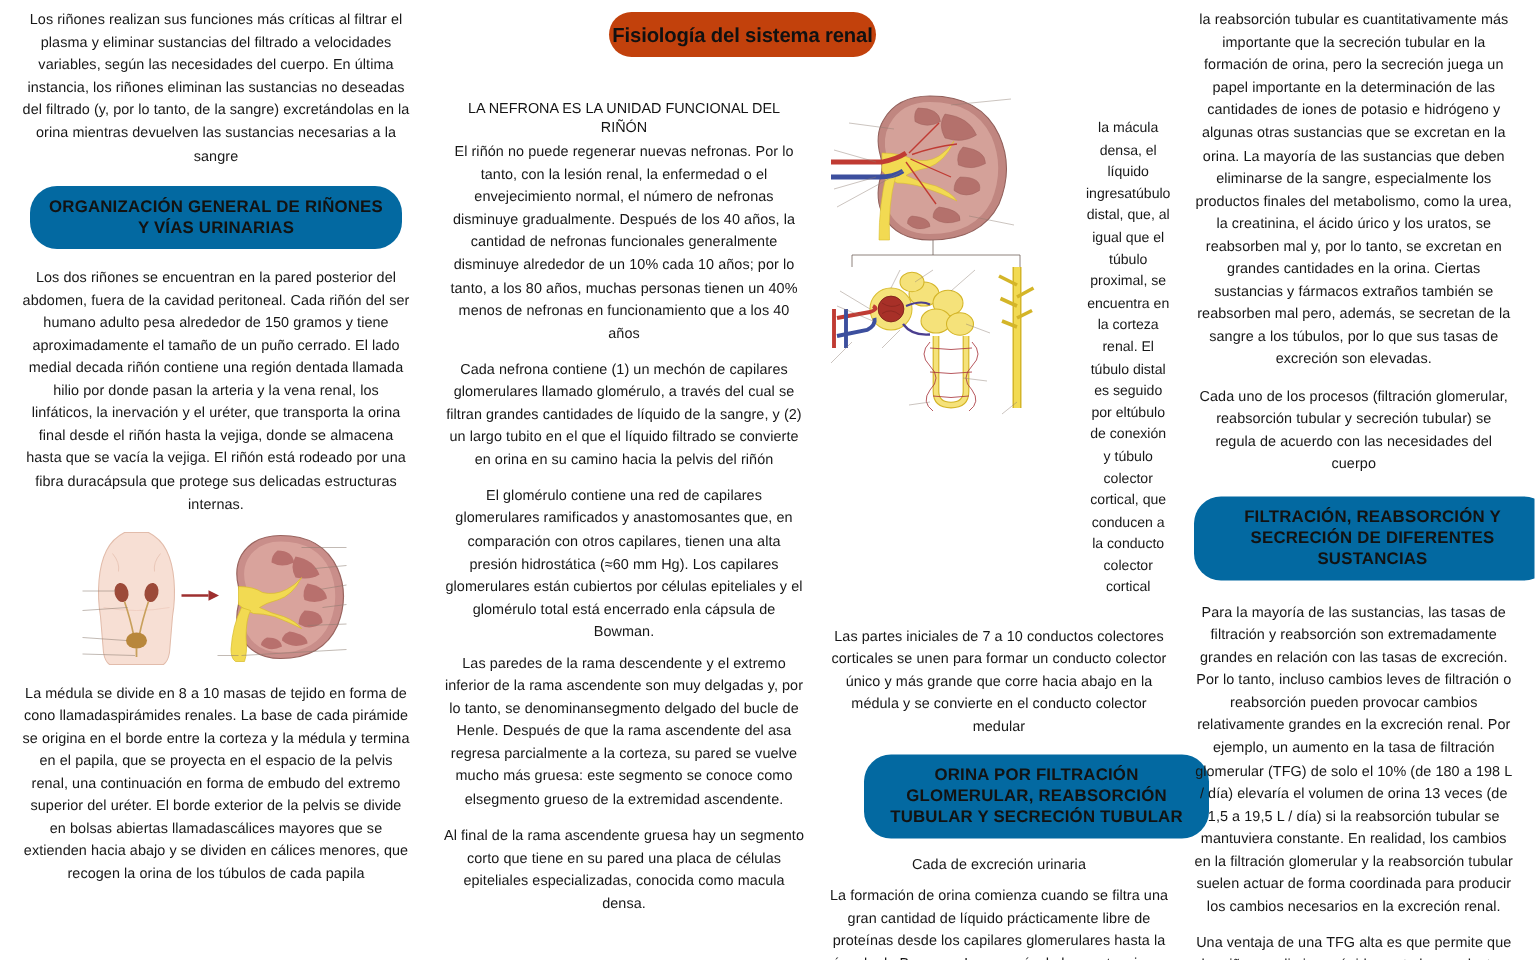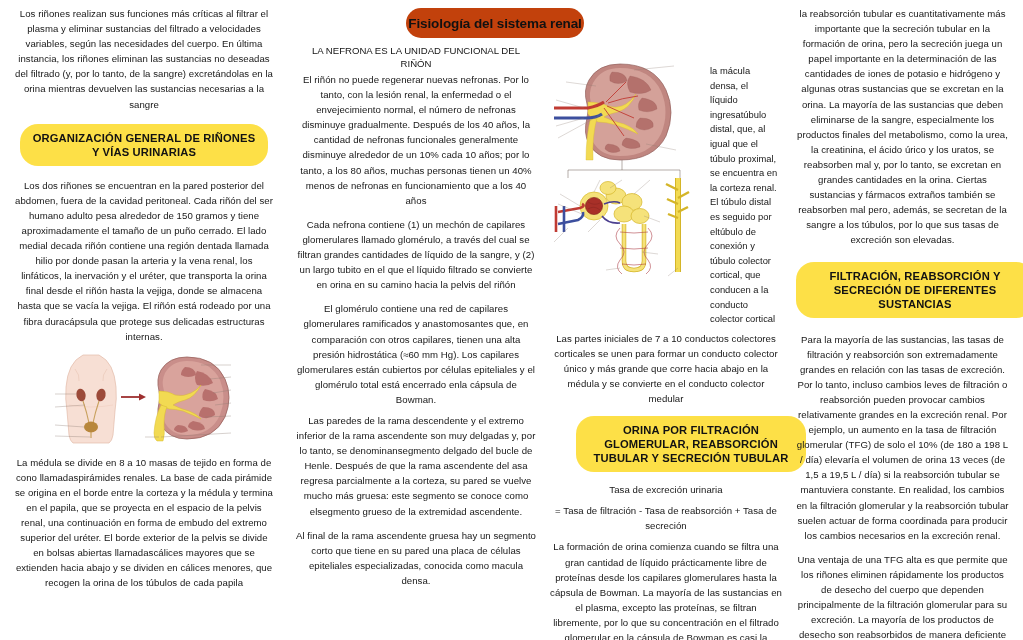--- a/index.html
+++ b/index.html
@@ -54,21 +54,21 @@
     width: 1023px;
     height: 640px;
     display: flex;
     align-items: flex-start;
   }
   .col {
     box-sizing: border-box;
     height: 640px;
   }
   .col-1 { width: 288px; padding: 6px 14px 0 14px; }
-  .col-2 { width: 256px; padding: 44px 8px 0 8px; }
+  .col-2 { width: 256px; padding: 66px 8px 0 8px; }
   .col-3 { width: 242px; padding: 56px 4px 0 6px; }
   .col-4 { width: 237px; padding: 6px 14px 4px 10px; }
 
   
   p.body-text {
     margin: 0 0 9px 0;
     font-size: 9.6px;
     line-height: 15.1px;
     text-align: center;
     color: #171717;
@@ -81,21 +81,21 @@
     margin: 0 0 2px 0;
     font-size: 9.6px;
     line-height: 13px;
     text-align: center;
     font-weight: 400;
     color: #141414;
   }
 
   
   .section-pill {
-    background: #fde047;
+    background: #0369a1;
     border-radius: 18px;
     margin: 6px auto 12px auto;
     padding: 7px 12px;
     display: flex;
     align-items: center;
     justify-content: center;
     text-align: center;
   }
   .section-pill .pill-text {
     font-size: 11.2px;
@@ -112,22 +112,22 @@
   
   .diagram-row {
     display: flex;
     align-items: flex-start;
     gap: 4px;
   }
   .note-narrow {
     width: 74px;
     font-size: 9.4px;
     line-height: 14.6px;
-    text-align: left;
-    margin: 4px;
+    text-align: center;
+    margin: 18px;
     color: #171717;
     padding-top: 4px;
   }
 
   
   .illus-urinary {
     width: 218px;
     height: 92px;
     margin: 4px auto 10px auto;
     position: relative;
@@ -355,27 +355,27 @@
 
         <p class="note-narrow">la mácula densa, el líquido ingresatúbulo distal, que, al igual que el túbulo proximal, se encuentra en la corteza renal. El túbulo distal es seguido por eltúbulo de conexión y túbulo colector cortical, que conducen a la conducto colector cortical</p>
       </div>
 
       <p class="body-text">Las partes iniciales de 7 a 10 conductos colectores corticales se unen para formar un conducto colector único y más grande que corre hacia abajo en la médula y se convierte en el conducto colector medular</p>
 
       <div class="section-pill pill-c3">
         <span class="pill-text">ORINA POR FILTRACIÓN GLOMERULAR, REABSORCIÓN TUBULAR Y SECRECIÓN TUBULAR</span>
       </div>
 
-      <p class="body-text tight">Tasa de excreción urinaria</p>
-      <p class="body-text tight">= Tasa de filtración - Tasa de reabsorción + Tasa de secreción</p>
+      <p class="body-text tight">Cada de excreción urinaria</p>
       <p class="body-text">La formación de orina comienza cuando se filtra una gran cantidad de líquido prácticamente libre de proteínas desde los capilares glomerulares hasta la cápsula de Bowman. La mayoría de las sustancias en el plasma, excepto las proteínas, se filtran libremente, por lo que su concentración en el filtrado glomerular en la cápsula de Bowman es casi la misma que en el plasma. A medida que el líquido filtrado sale de la cápsula de Bowman y pasa a través de los túbulos, se modifica por reabsorción de agua y solutos específicos en la sangre o por secreción de otras sustancias de los capilares peritubulares a los túbulos.</p>
     </div>
 
     <div class="col col-4">
       <p class="body-text">la reabsorción tubular es cuantitativamente más importante que la secreción tubular en la formación de orina, pero la secreción juega un papel importante en la determinación de las cantidades de iones de potasio e hidrógeno y algunas otras sustancias que se excretan en la orina. La mayoría de las sustancias que deben eliminarse de la sangre, especialmente los productos finales del metabolismo, como la urea, la creatinina, el ácido úrico y los uratos, se reabsorben mal y, por lo tanto, se excretan en grandes cantidades en la orina. Ciertas sustancias y fármacos extraños también se reabsorben mal pero, además, se secretan de la sangre a los túbulos, por lo que sus tasas de excreción son elevadas.</p>
+      <p class="body-text">Cada uno de los procesos (filtración glomerular, reabsorción tubular y secreción tubular) se regula de acuerdo con las necesidades del cuerpo</p>
 
       <div class="section-pill pill-c4">
         <span class="pill-text">FILTRACIÓN, REABSORCIÓN Y SECRECIÓN DE DIFERENTES SUSTANCIAS</span>
       </div>
 
       <p class="body-text">Para la mayoría de las sustancias, las tasas de filtración y reabsorción son extremadamente grandes en relación con las tasas de excreción. Por lo tanto, incluso cambios leves de filtración o reabsorción pueden provocar cambios relativamente grandes en la excreción renal. Por ejemplo, un aumento en la tasa de filtración glomerular (TFG) de solo el 10% (de 180 a 198 L / día) elevaría el volumen de orina 13 veces (de 1,5 a 19,5 L / día) si la reabsorción tubular se mantuviera constante. En realidad, los cambios en la filtración glomerular y la reabsorción tubular suelen actuar de forma coordinada para producir los cambios necesarios en la excreción renal.</p>
       <p class="body-text">Una ventaja de una TFG alta es que permite que los riñones eliminen rápidamente los productos de desecho del cuerpo que dependen principalmente de la filtración glomerular para su excreción. La mayoría de los productos de desecho son reabsorbidos de manera deficiente por los túbulos y, por lo tanto, dependen de una tasa de filtración glomerular alta para su eliminación efectiva del cuerpo.</p>
     </div>
 
   </div>

